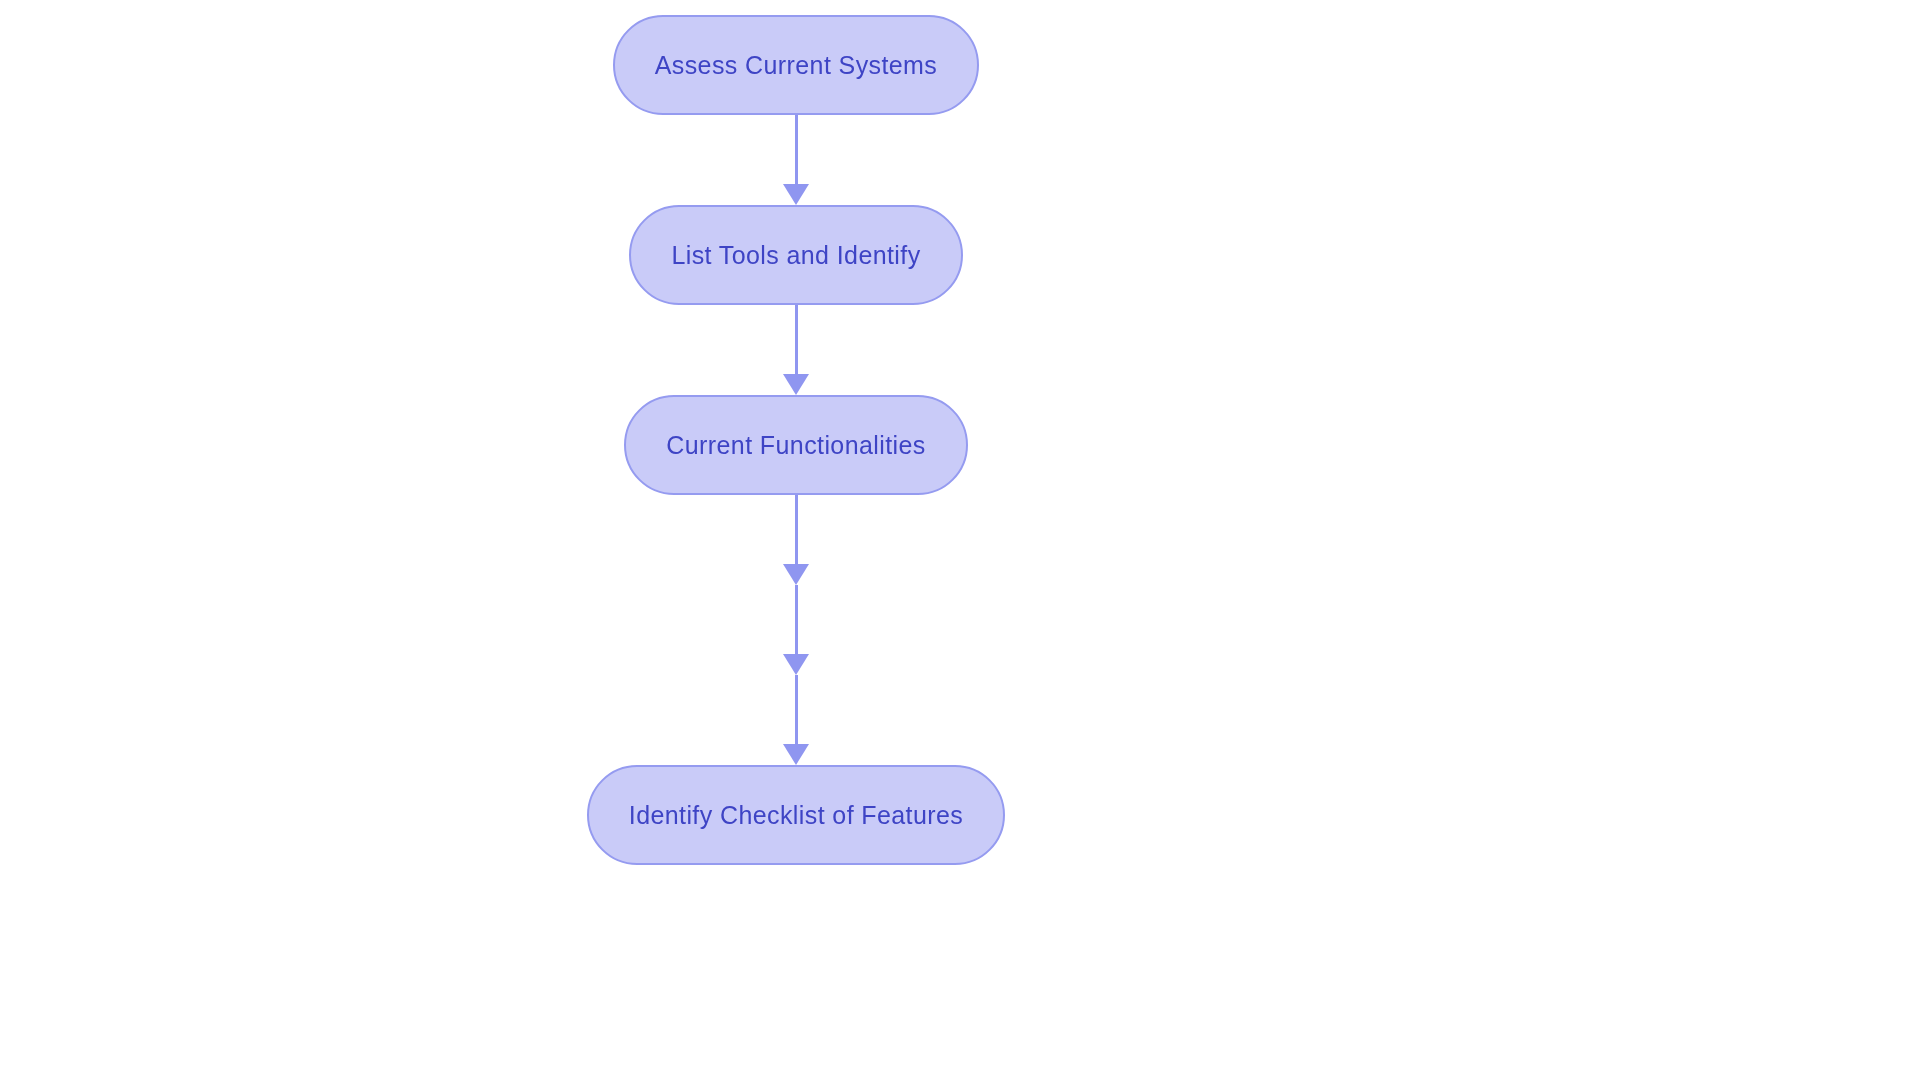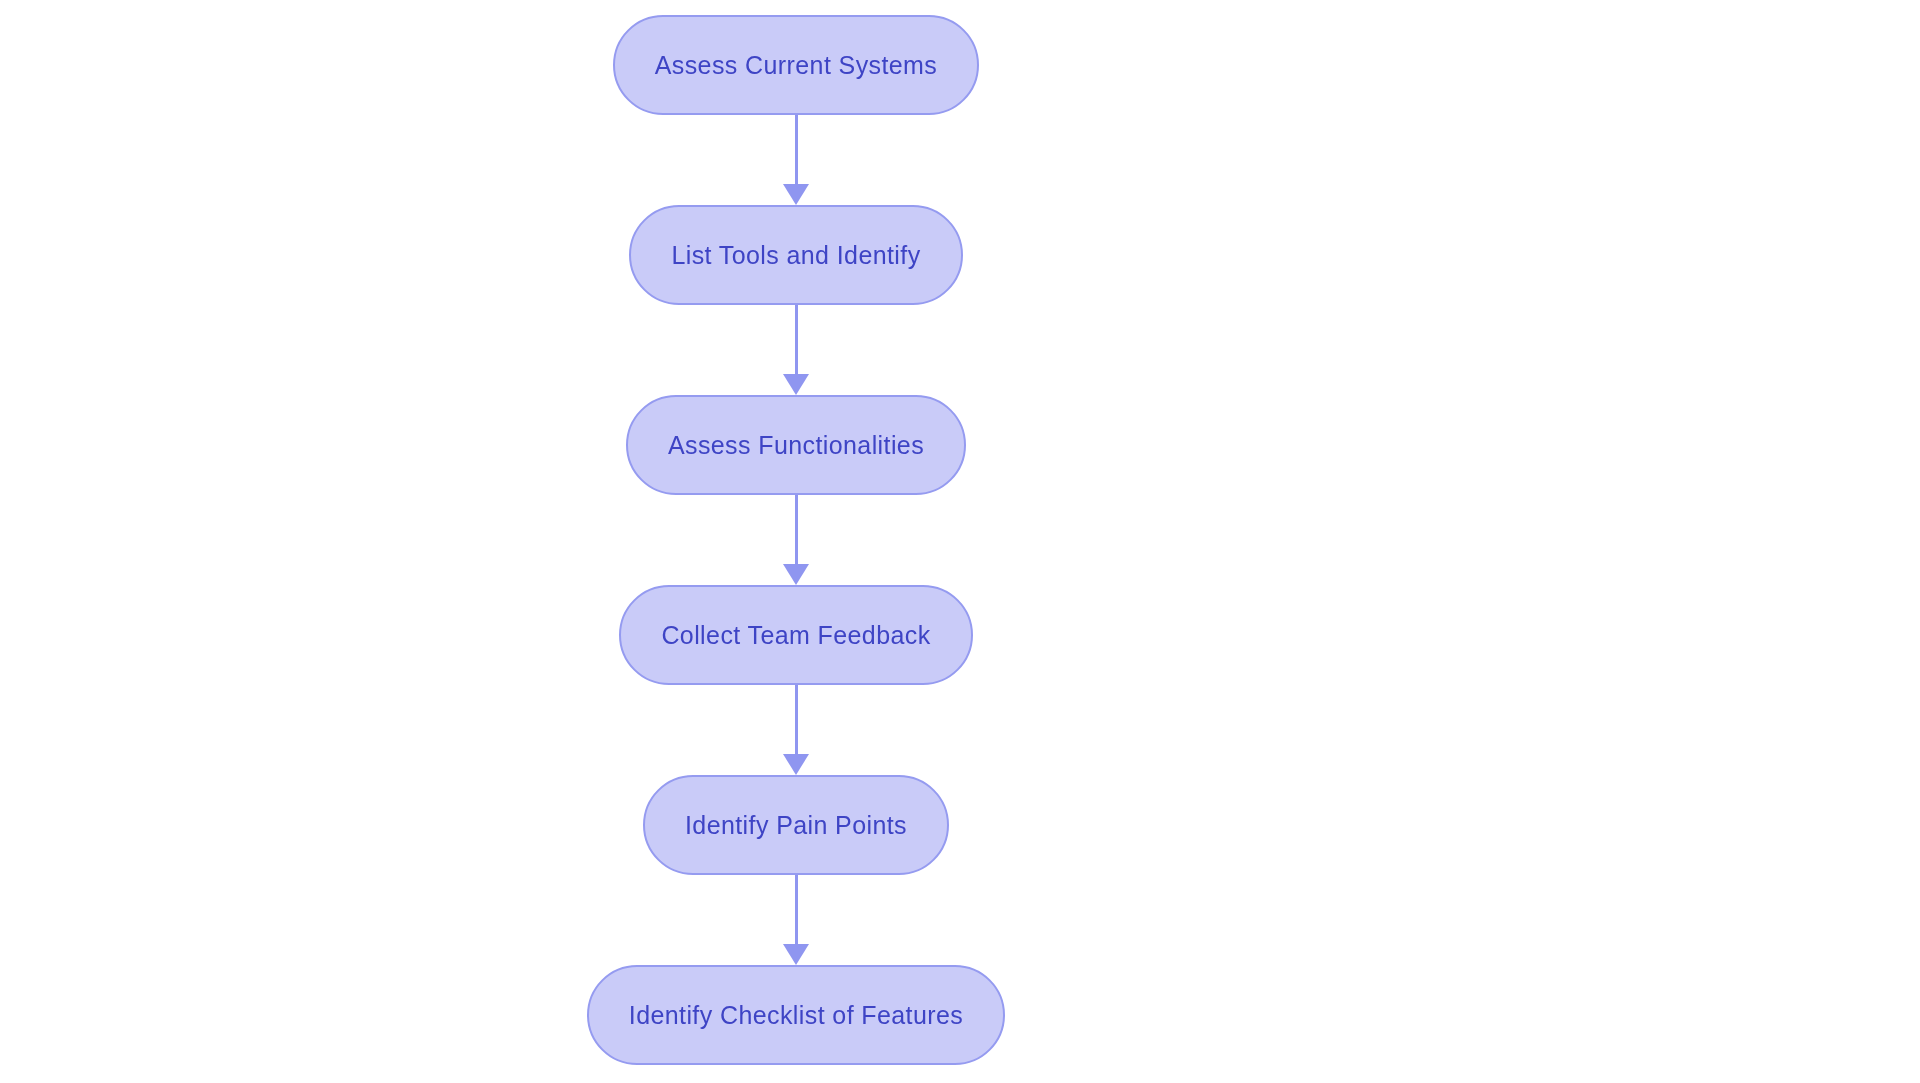--- a/index.html
+++ b/index.html
@@ -76,40 +76,34 @@
     <div class="flow-node">
       <span>List Tools and Identify</span>
     </div>
 
     <div class="flow-arrow">
       <div class="shaft"></div>
       <div class="head"></div>
     </div>
 
     <div class="flow-node">
-      <span>Assess Functionalities</span>
+      <span>Current Functionalities</span>
     </div>
 
     <div class="flow-arrow">
       <div class="shaft"></div>
       <div class="head"></div>
     </div>
 
-    <div class="flow-node">
-      <span>Collect Team Feedback</span>
-    </div>
 
     <div class="flow-arrow">
       <div class="shaft"></div>
       <div class="head"></div>
     </div>
 
-    <div class="flow-node">
-      <span>Identify Pain Points</span>
-    </div>
 
     <div class="flow-arrow">
       <div class="shaft"></div>
       <div class="head"></div>
     </div>
 
     <div class="flow-node">
       <span>Identify Checklist of Features</span>
     </div>
 

